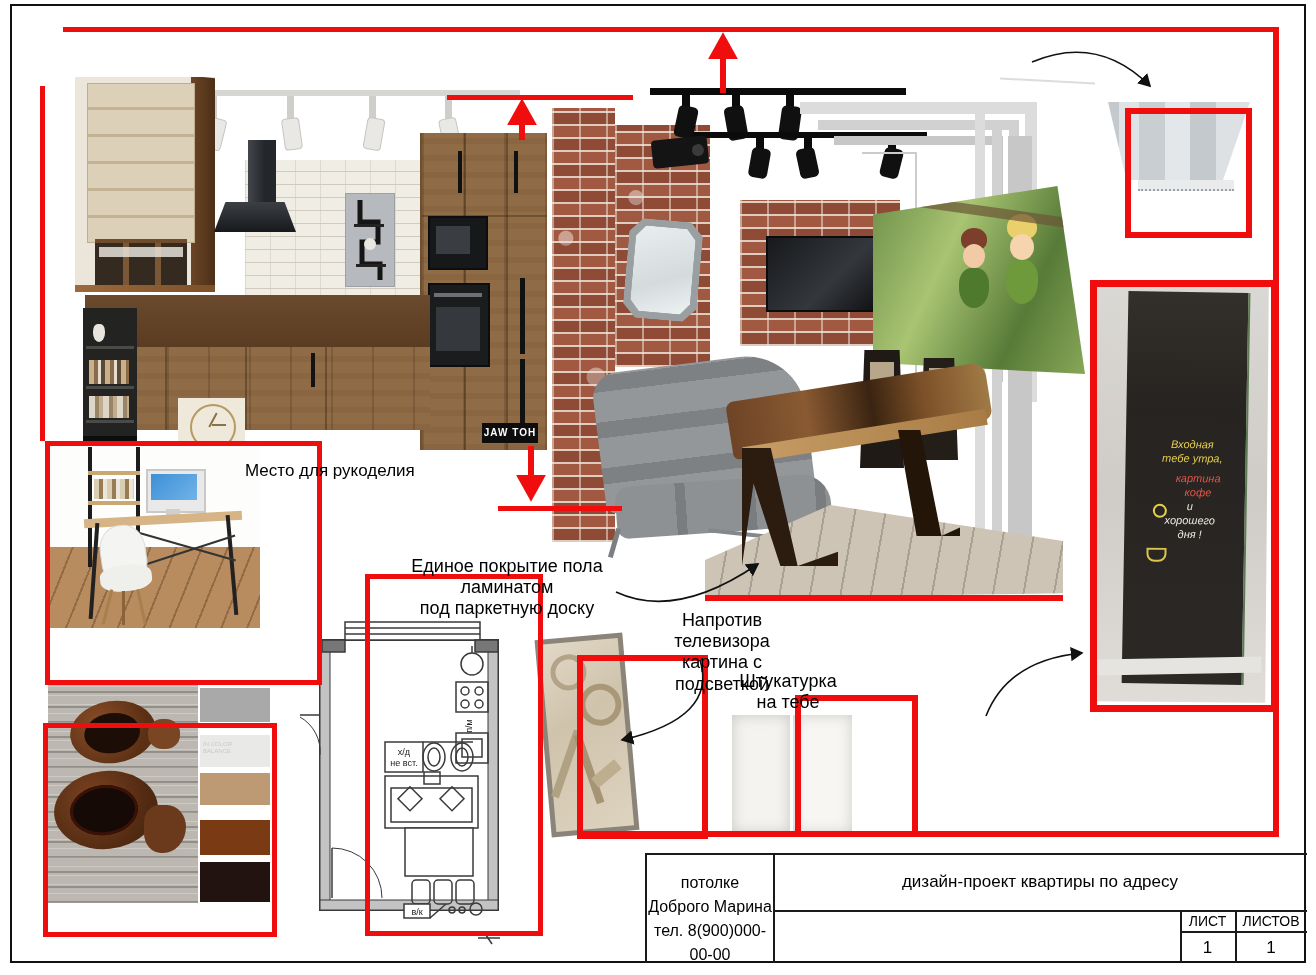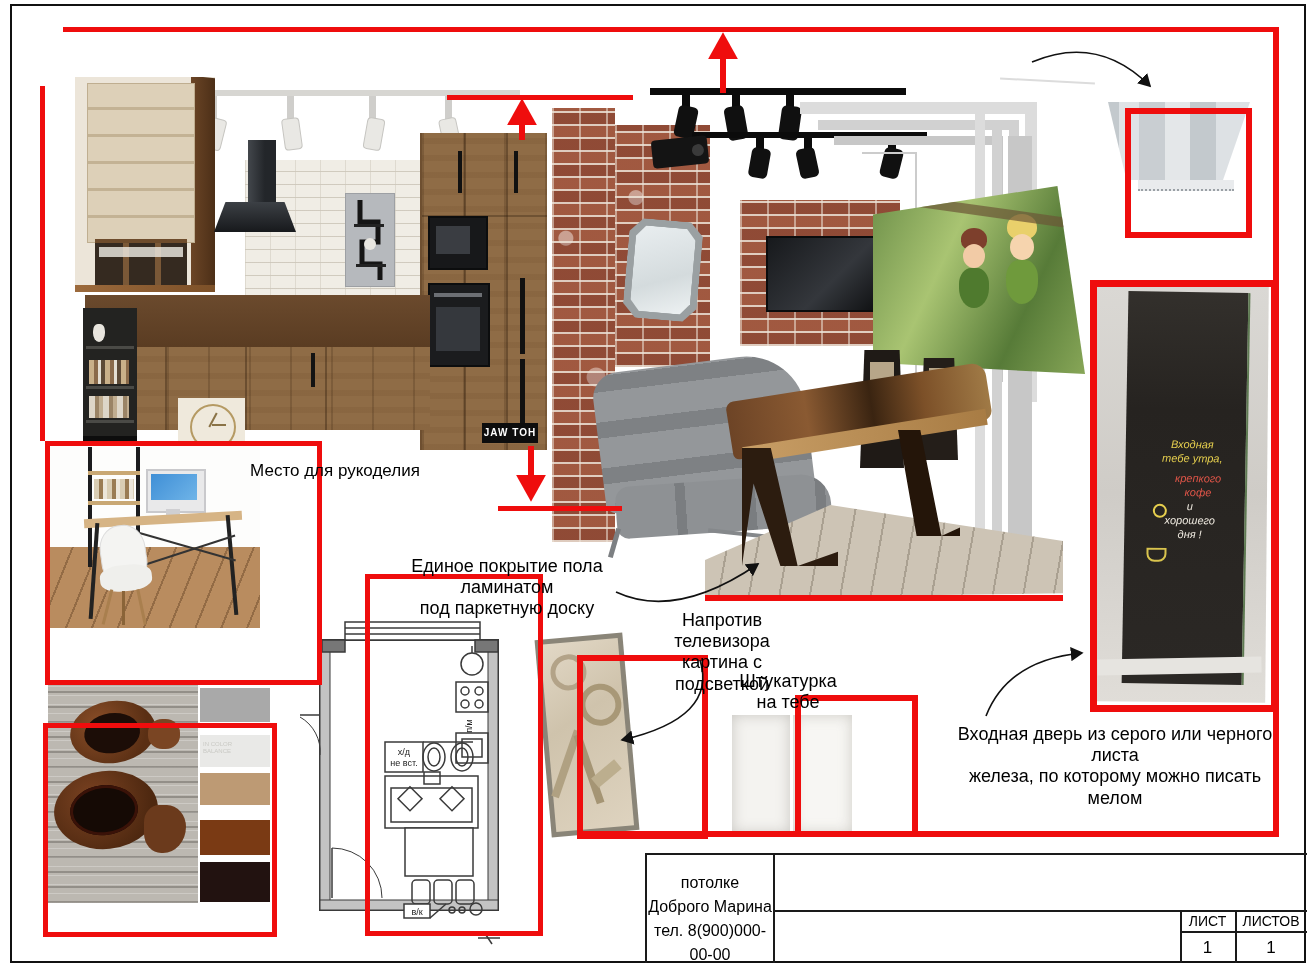--- a/index.html
+++ b/index.html
@@ -205,21 +205,21 @@
   <div class="abs" style="left:898px;top:430px;width:62px;height:106px;background:#241509;clip-path:polygon(0 0,36% 0,70% 100%,100% 92%,100% 100%,30% 100%);"></div>
 
   <div class="abs" style="left:1108px;top:102px;width:142px;height:78px;clip-path:polygon(0 0,100% 0,81% 100%,13% 100%);background:linear-gradient(90deg,#c3c9cd 0 8%,#dfe3e6 8% 22%,#c9ced2 22% 40%,#e4e7e9 40% 58%,#c3c9cd 58% 76%,#dde1e4 76% 100%);"></div>
   <div class="abs" style="left:1138px;top:180px;width:96px;height:9px;background:#e9ebed;border-bottom:2px dotted #9aa0a5;"></div>
 
   <div class="abs" style="left:1095px;top:286px;width:172px;height:416px;background:linear-gradient(180deg,#dad8d4,#cfccc7 50%,#e0ddd8);transform:rotate(.5deg);">
     <div class="abs" style="left:30px;top:6px;width:120px;height:392px;background:linear-gradient(180deg,#33302c,#262320 30%,#2b2825);border-right:2px solid #5e7a52;transform:rotate(.5deg);"></div>
     <div class="abs" style="left:4px;top:372px;width:164px;height:16px;background:#e6e4e0;transform:rotate(-1.5deg);"></div>
     <div class="chalk" style="left:42px;top:152px;color:#e6cf4e;">Входная
 тебе утра,</div>
-    <div class="chalk" style="left:48px;top:186px;color:#e05548;">крепкого
+    <div class="chalk" style="left:48px;top:186px;color:#e05548;">картина
 кофе</div>
     <div class="chalk" style="left:40px;top:214px;color:#efeae0;">и
 хорошего
 дня !</div>
     <div class="abs" style="left:58px;top:218px;width:10px;height:10px;border:2px solid #e6cf4e;border-radius:50%;"></div>
     <div class="abs" style="left:52px;top:262px;width:16px;height:10px;border:2px solid #d9c44e;border-radius:0 0 8px 8px;"></div>
   </div>
 
   <div class="abs" style="left:48px;top:443px;width:212px;height:185px;background:#fdfdfc;overflow:hidden;">
     <div class="abs" style="left:0;top:104px;width:212px;height:81px;background:#b98c5f;background-image:repeating-linear-gradient(112deg,rgba(0,0,0,0) 0 22px,rgba(90,58,30,.4) 22px 24px);"></div>
@@ -371,41 +371,40 @@
     </defs>
     <path d="M1032 62 Q1098 34 1150 86" stroke="#111" stroke-width="1.6" fill="none" marker-end="url(#bk)"></path>
     <path d="M616 592 Q676 620 758 564" stroke="#111" stroke-width="1.6" fill="none" marker-end="url(#bk)"></path>
     <path d="M700 660 Q718 718 622 740" stroke="#111" stroke-width="1.6" fill="none" marker-end="url(#bk)"></path>
     <path d="M986 716 Q1008 660 1082 653" stroke="#111" stroke-width="1.6" fill="none" marker-end="url(#bk)"></path>
     <path d="M723 93 L723 40" stroke="#ef0d0d" stroke-width="6" fill="none" marker-end="url(#rd)"></path>
     <path d="M522 140 L522 106" stroke="#ef0d0d" stroke-width="6" fill="none" marker-end="url(#rd)"></path>
     <path d="M531 446 L531 494" stroke="#ef0d0d" stroke-width="6" fill="none" marker-end="url(#rd)"></path>
   </svg>
 
-  <div class="note" style="left:245px;top:461px;width:180px;text-align:center;font-size:17px;">Место для рукоделия</div>
+  <div class="note" style="left:245px;top:461px;width:180px;text-align:left;font-size:17px;">Место для рукоделия</div>
   <div class="note" style="left:634px;top:610px;width:176px;">Напротив телевизора
 картина с подсветкой</div>
   <div class="note" style="left:368px;top:556px;width:278px;">Единое покрытие пола ламинатом
 под паркетную доску</div>
   <div class="note" style="left:736px;top:671px;width:104px;">Штукатурка
 на тебе</div>
-  <div class="note" style="left:948px;top:724px;width:334px;">Входная дверь из серого или черного листа
-железа, по которому можно писать мелом</div>
 
   <div class="abs" style="left:645px;top:853px;width:662px;height:110px;border-top:2px solid #1a1a1a;border-left:2px solid #1a1a1a;box-sizing:border-box;">
     <div class="tbline" style="left:126px;top:0;width:2px;height:108px;"></div>
     <div class="tbline" style="left:126px;top:55px;width:534px;height:2px;"></div>
     <div class="tbline" style="left:533px;top:55px;width:2px;height:53px;"></div>
     <div class="tbline" style="left:588px;top:55px;width:2px;height:53px;"></div>
     <div class="tbline" style="left:533px;top:76px;width:127px;height:2px;"></div>
 
     <div class="tbtext" style="left:0;top:16px;width:126px;font-size:16px;line-height:1.5;">
       <div>потолке</div>
       <div>Доброго Марина</div>
       <div>тел. 8(900)000-00-00</div>
     </div>
+    <div class="tbtext" style="left:126px;top:17px;width:534px;font-size:17px;">дизайн-проект квартиры по адресу</div>
     <div class="tbtext" style="left:533px;top:58px;width:55px;font-size:14px;text-transform:uppercase;">лист</div>
     <div class="tbtext" style="left:588px;top:58px;width:72px;font-size:14px;text-transform:uppercase;">листов</div>
     <div class="tbtext" style="left:533px;top:83px;width:55px;font-size:17px;">1</div>
     <div class="tbtext" style="left:588px;top:83px;width:72px;font-size:17px;">1</div>
   </div>
 
 </div>
 
 </body></html>

